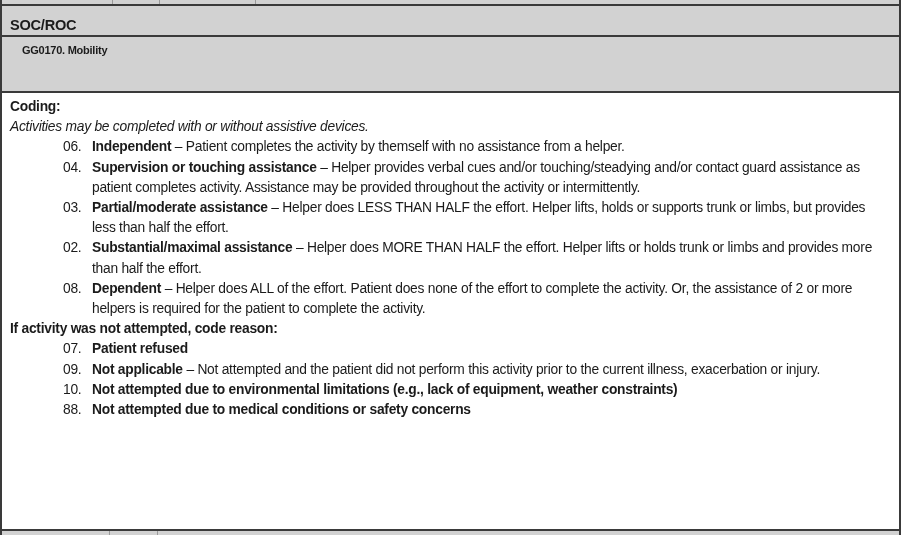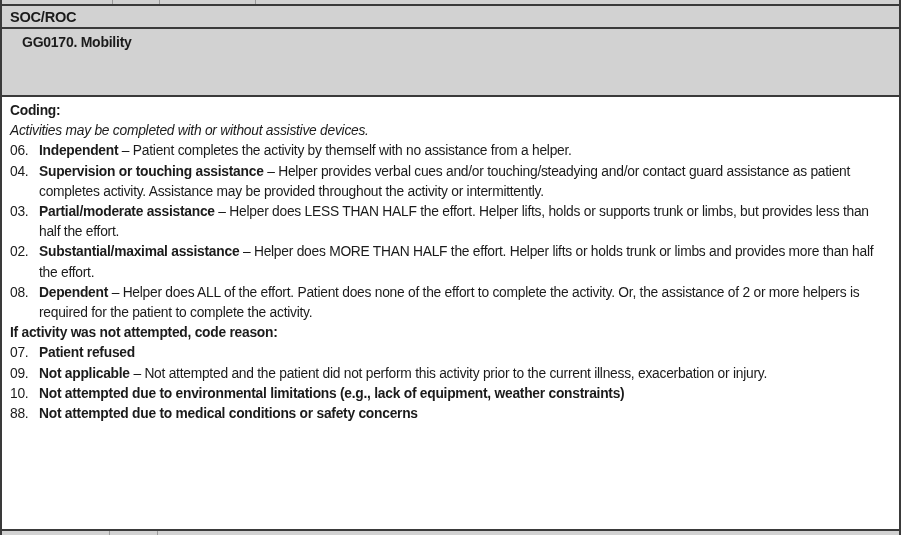--- a/index.html
+++ b/index.html
@@ -23,39 +23,39 @@
     border-bottom: 2px solid #3a3a3a;
   }
   .sliver.bottom {
     position: absolute; bottom: 0; left: 0; right: 0;
     border-bottom: none; border-top: 2px solid #3a3a3a;
   }
   .tick { position: absolute; top: 0; bottom: 0; width: 1px; background: #9a9a9a; }
 
   .row { padding-left: 8px; padding-right: 18px; }
   .row.visit {
-    height: 23px; background: #d2d2d2;
+    height: 31px; background: #d2d2d2;
     border-bottom: 2px solid #3a3a3a;
-    font-weight: bold; font-size: 14.6px; line-height: 20px; padding-top: 1px;
+    font-weight: bold; font-size: 14.6px; line-height: 20px; padding-top: 9px;
   }
   .row.item {
-    height: 68px; background: #d2d2d2;
+    height: 56px; background: #d2d2d2;
     border-bottom: 2px solid #3a3a3a;
     padding-top: 3px; padding-right: 26px;
-    font-size: 14px; line-height: 20.2px; padding-left: 20px;
+    font-size: 11px; line-height: 20.2px; padding-left: 20px;
   }
   .row.coding {
     height: 432px; background: #ffffff;
     padding-top: 4px;
     font-size: 13.8px; line-height: 20.2px; border-radius: 12px;
   }
   .b { font-weight: bold; }
   .it { font-style: italic; }
   .li { display: flex; }
-  .li .num { flex: 0 0 auto; width: 29px; }
+  .li .num { flex: 0 0 auto; width: 29px; margin-left: 53px; }
   .li .txt { flex: 1 1 auto; padding-right: 2px; }
 </style>
 </head>
 <body>
 
 <div class="page">
 
   <div class="sliver top">
     <i class="tick" style="left:110px"></i>
     <i class="tick" style="left:157px"></i>

